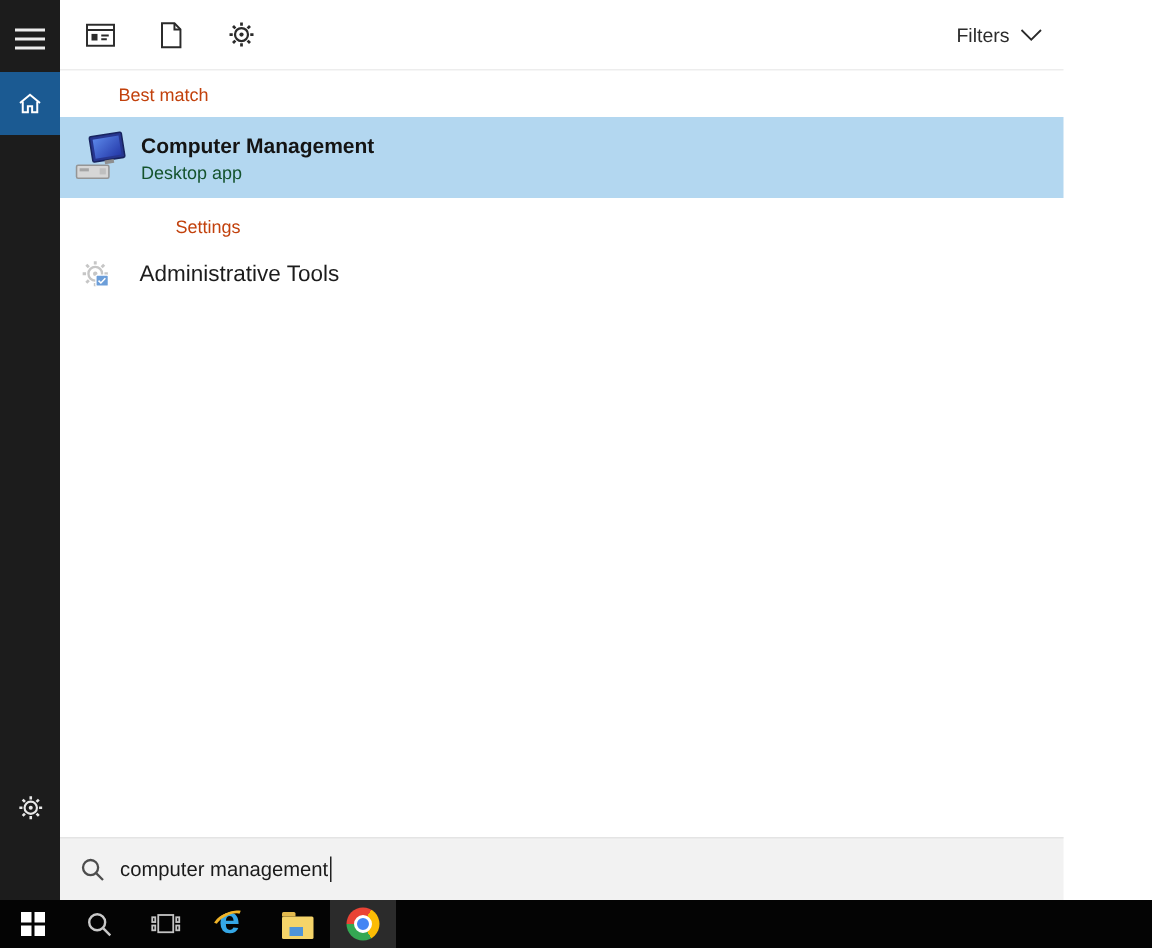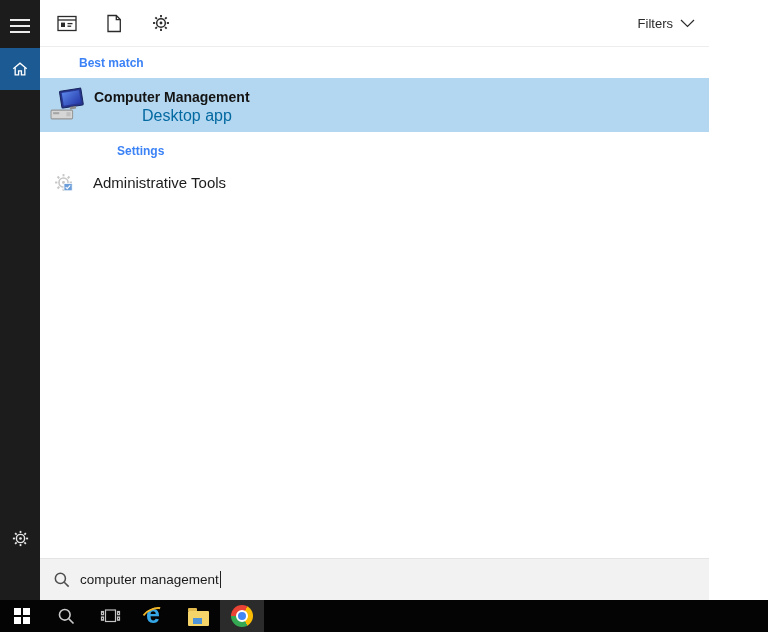--- a/index.html
+++ b/index.html
@@ -28,31 +28,31 @@
     position:absolute; top:0; left:0; right:0; height:47px;
     background:#fff; border-bottom:1px solid #ededed;
     display:flex; align-items:center; padding:0 14px 0 16px;
   }
   .tabs { display:flex; align-items:center; gap:25px; }
   .tab-btn { background:none; border:none; width:22px; height:24px; display:flex; align-items:center; justify-content:center; color:#2b2b2b; cursor:pointer; }
   .filters { margin-left:auto; display:flex; align-items:center; gap:7px; background:none; border:none; cursor:pointer; font-family:"Liberation Sans",sans-serif; }
   .filters .lbl { font-size:13px; color:#2b2b2b; }
 
   
-  .sec-header { position:absolute; left:15px; font-size:12px; font-weight:700; color:#3b82f6;padding-left:24px; }
+  .sec-header { position:absolute; left:15px; font-size:12px; font-weight:400; color:#c2410c;padding-left:24px; }
   .hdr-best { top:56px; }
   .hdr-settings { top:144px;margin-left:38px; }
 
   .best-row {
     position:absolute; top:78px; left:0; right:0; height:54px;
     background:#b3d7f0; display:flex; align-items:center; padding-left:10px; cursor:pointer;
   }
   .best-row .app-icon { width:37px; height:37px; margin-right:7px; flex:0 0 auto; }
   .best-title { font-size:14px; font-weight:700; color:#141414; line-height:18px; }
-  .best-sub { font-size:16px; color:#0369a1; line-height:15px; margin-top:2px;margin-left:48px; }
+  .best-sub { font-size:12px; color:#14532d; line-height:15px; margin-top:2px; }
 
   .settings-row {
     position:absolute; top:167px; left:0; right:0; height:30px;
     display:flex; align-items:center; padding-left:13px; cursor:pointer; background:#fff;
   }
   .settings-row .sm-icon { width:21px; height:21px; margin-right:19px; flex:0 0 auto; }
   .settings-label { font-size:15px; color:#1c1c1c; }
 
   
   .searchbox {

